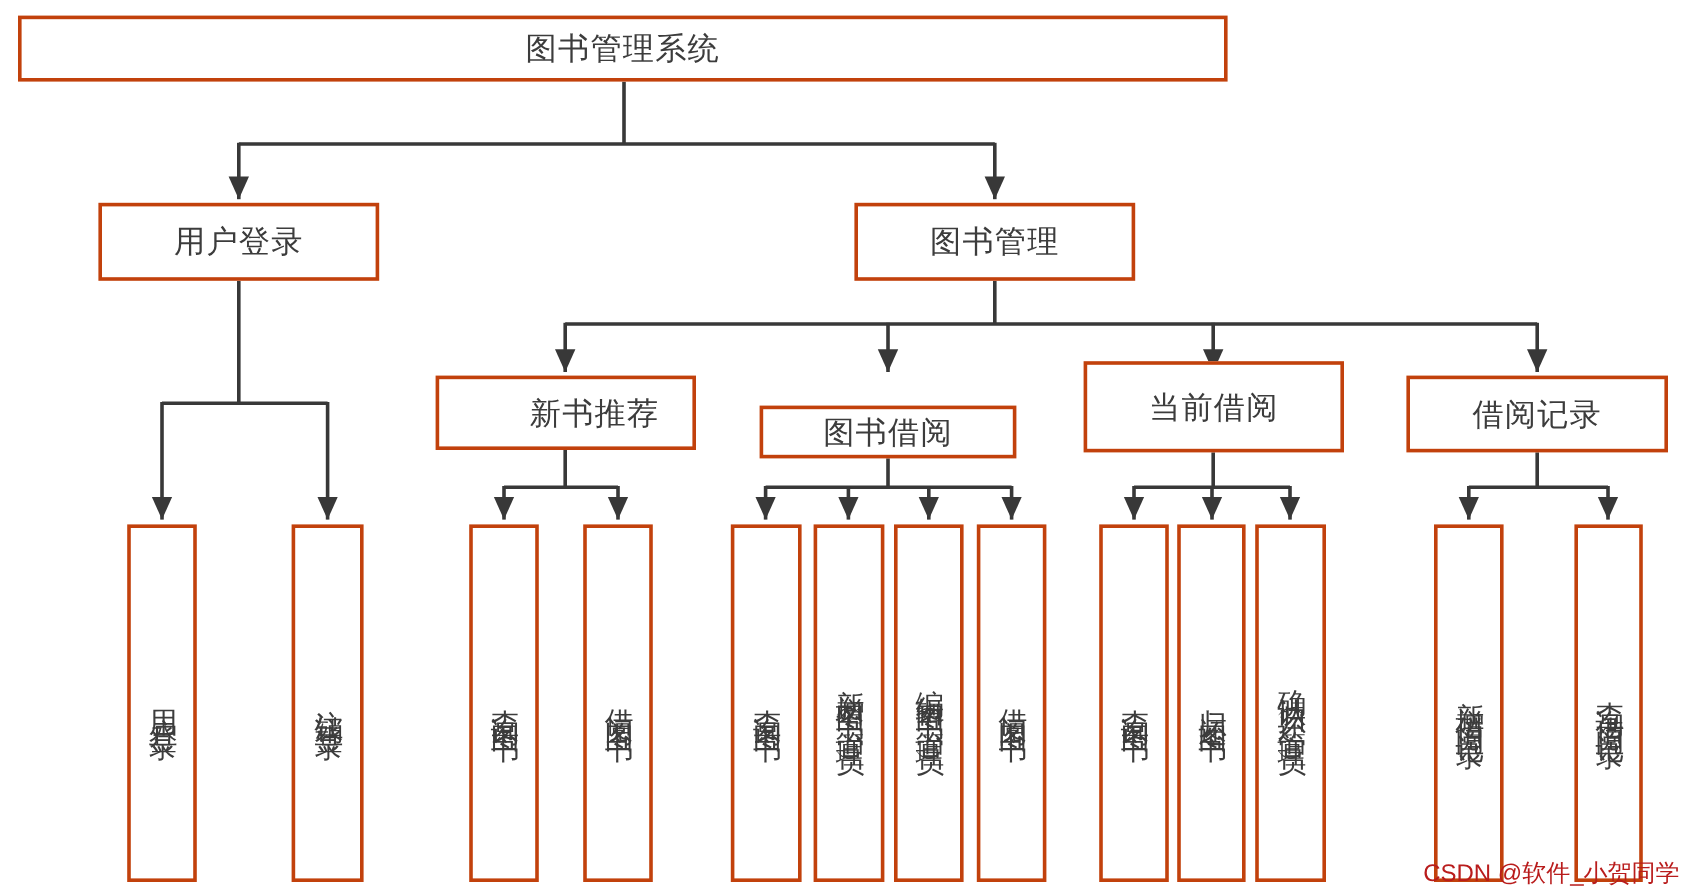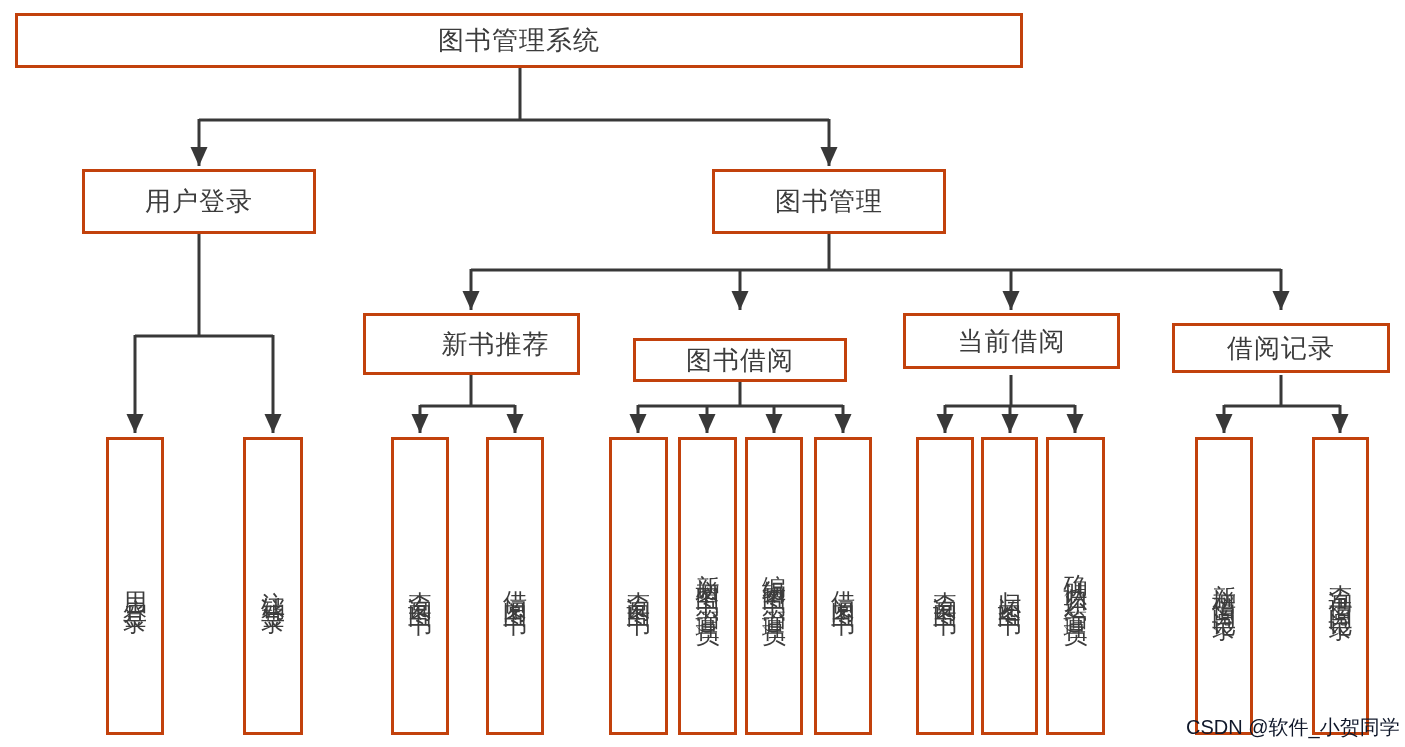--- a/index.html
+++ b/index.html
@@ -17,21 +17,21 @@
   }
   .hbox{font-size:26px;letter-spacing:1px;}
   .leaf{width:58px;height:298px;}
   .leaf .vtxt{
     writing-mode:vertical-lr;text-orientation:mixed;
     font-size:24px;letter-spacing:7px;line-height:1;
     color:#3c3c3c;white-space:nowrap;
   }
   .watermark{
     position:absolute;left:1186px;top:714px;width:215px;
-    font-size:20px;color:#0f172a;letter-spacing:0px;white-space:nowrap;
+    font-size:20px;color:#b91c1c;letter-spacing:0px;white-space:nowrap;
   }
 </style>
 </head>
 <body>
 
 <div id="stage">
 
   <svg class="wires" viewBox="0 0 1405 747">
     <defs>
       <marker id="arrow" markerUnits="userSpaceOnUse" markerWidth="22" markerHeight="20" refX="19" refY="10" orient="auto">
@@ -85,24 +85,24 @@
   <div class="node hbox" style="left:712px;top:169px;width:234px;height:65px;text-align:center;">
     <span>图书管理</span>
   </div>
 
   <div class="node hbox" style="left:363px;top:313px;width:217px;height:62px;padding-left:48px;">
     <span>新书推荐</span>
   </div>
   <div class="node hbox" style="left:633px;top:313px;width:214px;height:44px;margin-top:25px;">
     <span>图书借阅</span>
   </div>
-  <div class="node hbox" style="left:903px;top:313px;width:217px;height:56px;">
+  <div class="node hbox" style="left:903px;top:301px;width:217px;height:76px;">
     <span>当前借阅</span>
   </div>
-  <div class="node hbox" style="left:1172px;top:323px;width:218px;height:50px;">
+  <div class="node hbox" style="left:1172px;top:313px;width:218px;height:64px;">
     <span>借阅记录</span>
   </div>
 
   <div class="node leaf" style="left:106px;top:437px;">
     <span class="vtxt">用户登录</span>
   </div>
   <div class="node leaf" style="left:243px;top:437px;width:60px;">
     <span class="vtxt">注销登录</span>
   </div>
 

